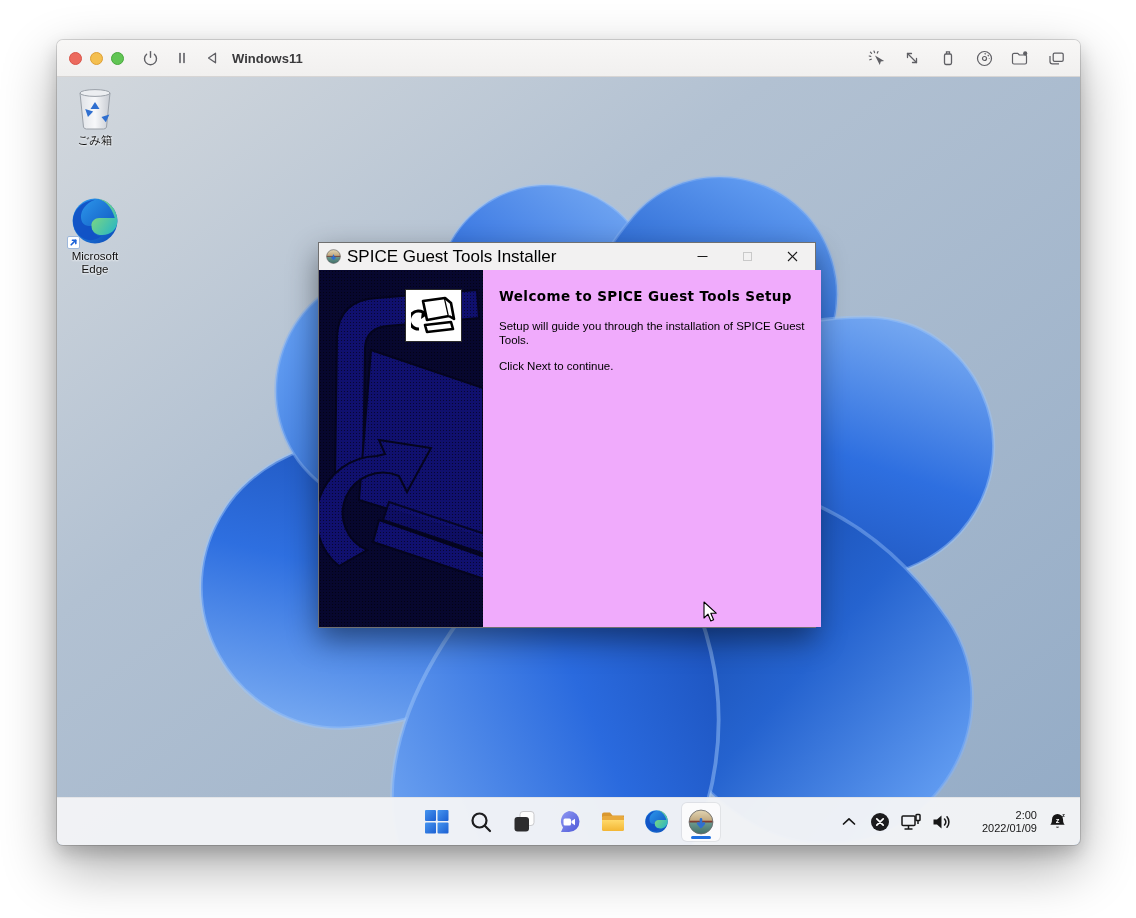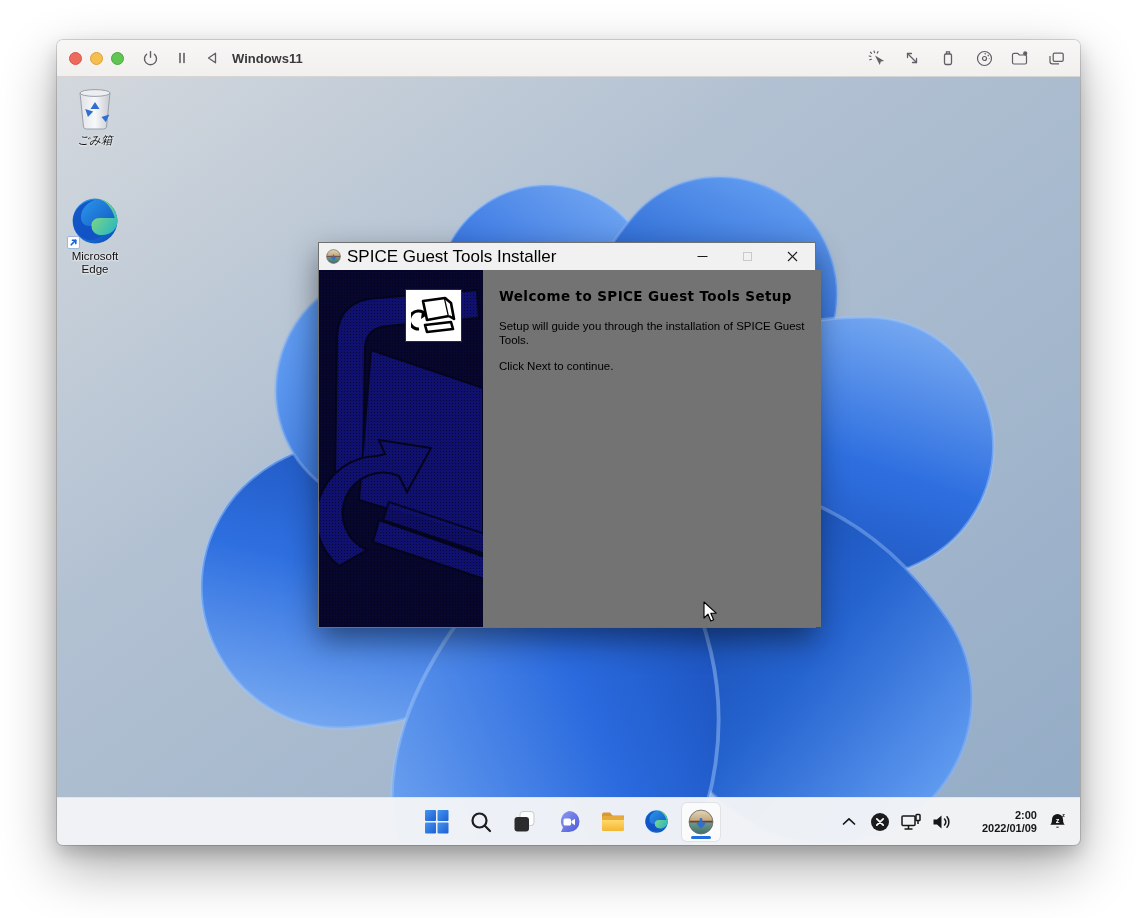--- a/index.html
+++ b/index.html
@@ -43,42 +43,42 @@
   .inst-title{font-size:17px;color:#000;margin-left:6px;}
   .inst-controls{margin-left:auto;display:flex;height:100%;}
   .inst-ctl{width:45px;height:100%;display:flex;align-items:center;justify-content:center;font-size:13px;color:#1a1a1a;}
   .inst-ctl .maxbox{width:9px;height:9px;border:1px solid #c9c9c9;}
   .inst-body{flex:1;display:flex;min-height:0;}
   .nsis-art{position:relative;width:164px;background:#07072e;flex:0 0 auto;overflow:hidden;}
   .nsis-art .dots{position:absolute;inset:0;
     background-image:radial-gradient(rgba(0,0,0,.55) 22%,transparent 24%);background-size:3px 3px;}
   .nsis-badge{position:absolute;left:86px;top:19px;width:57px;height:53px;background:#fff;
     border:1px solid #2a2a2a;display:flex;align-items:center;justify-content:center;}
-  .inst-content{flex:1;background:#737373;padding:16px 16px 0 16px;}
+  .inst-content{flex:1;background:#f0abfc;padding:16px 16px 0 16px;}
   .inst-heading{font-family:"DejaVu Sans","Liberation Sans",sans-serif;font-weight:bold;font-size:13.5px;
     letter-spacing:.4px;color:#000;margin:2px 0 0 0;}
   .inst-text{width:306px;font-size:11.5px;line-height:13.5px;color:#000;margin-top:16px;}
   .inst-text p{margin:0 0 13px 0;}
   .inst-footer{flex:0 0 auto;height:46px;background:#f0f0f0;border-top:1px solid #d6d6d6;
     display:flex;align-items:center;justify-content:flex-end;gap:14px;padding-right:13px;}
   .btn{width:73px;height:23px;font-size:11.5px;color:#000;background:linear-gradient(#fefefe,#f4f4f4);
     border:1px solid #999;border-radius:3px;display:flex;align-items:center;justify-content:center;}
   .btn.focused{border:2px solid #5e9ede;border-radius:4px;background:#fbfdff;}
 
   
   .taskbar{position:absolute;left:0;right:0;bottom:0;height:48px;background:rgba(243,244,246,.97);
     border-top:1px solid rgba(0,0,0,.05);display:flex;align-items:center;}
   .tb-center{position:absolute;left:50%;transform:translateX(-50%);display:flex;gap:6px;align-items:center;}
   .task-icon{width:38px;height:38px;border-radius:5px;display:flex;align-items:center;justify-content:center;position:relative;}
   .task-icon.active{background:#fbfbfc;box-shadow:0 0 0 1px rgba(0,0,0,.06);}
   .task-icon.active .pill{position:absolute;bottom:2px;left:50%;transform:translateX(-50%);
     width:20px;height:3px;border-radius:2px;background:#1f6fe0;}
   .tray{position:absolute;right:0;top:0;height:100%;display:flex;align-items:center;gap:9px;padding-right:12px;color:#161616;}
   .tray-icon{display:flex;align-items:center;justify-content:center;width:22px;height:22px;}
-  .clock{text-align:right;font-size:11px;line-height:13px;color:#161616;margin-left:20px;font-weight:bold;}
+  .clock{text-align:right;font-size:11px;line-height:13px;color:#161616;margin-left:20px;}
 
   
   .cursor{position:absolute;left:646px;top:524px;width:15px;height:22px;z-index:50;pointer-events:none;}
 </style>
 </head>
 <body>
 
 <div class="stage">
   <div class="mac-window">
 
@@ -185,21 +185,21 @@
           <path d="M0,10 C-55,-30 -95,-95 -70,-185 C-52,-248 35,-265 75,-205 C112,-148 70,-45 0,10 Z" transform="rotate(340) scale(1.35)" fill="url(#pgA)" stroke="#9cc3f8" stroke-width="2" stroke-opacity=".45"></path>
           <path d="M0,10 C-55,-30 -95,-95 -70,-185 C-52,-248 35,-265 75,-205 C112,-148 70,-45 0,10 Z" transform="rotate(25) scale(1.45)" fill="url(#pgB)" stroke="#88b4f4" stroke-width="2" stroke-opacity=".45"></path>
           <path d="M0,10 C-55,-30 -95,-95 -70,-185 C-52,-248 35,-265 75,-205 C112,-148 70,-45 0,10 Z" transform="rotate(75) scale(1.6)" fill="url(#pgC)" stroke="#9cc3f8" stroke-width="2" stroke-opacity=".5"></path>
           <path d="M0,10 C-55,-30 -95,-95 -70,-185 C-52,-248 35,-265 75,-205 C112,-148 70,-45 0,10 Z" transform="rotate(130) scale(1.8)" fill="url(#pgB)" stroke="#88b4f4" stroke-width="2" stroke-opacity=".5"></path>
           <path d="M0,10 C-55,-30 -95,-95 -70,-185 C-52,-248 35,-265 75,-205 C112,-148 70,-45 0,10 Z" transform="rotate(190) scale(1.9)" fill="url(#pgA)" stroke="#9cc3f8" stroke-width="2" stroke-opacity=".5"></path>
           <circle r="46" fill="#0d3390"></circle>
           <path d="M-46,4 A46,46 0 0 1 40,-22 C18,-30 -10,-26 -24,-8 C-34,6 -30,26 -14,38 A46,46 0 0 1 -46,4 Z" fill="#2f6fe0"></path>
         </g>
       </svg>
 
-      <div class="desk-icon" style="left:0px;top:8px;font-style:italic;">
+      <div class="desk-icon" style="left:0px;top:8px;">
         <span class="glyph">
           <svg width="40" height="44" viewBox="0 0 40 44">
             <defs>
               <linearGradient id="binG" x1="0" y1="0" x2="1" y2="0">
                 <stop offset="0" stop-color="#dfe2e7"></stop>
                   <stop offset=".5" stop-color="#f7f8fa"></stop>
                   <stop offset="1" stop-color="#c7cbd2"></stop>
               </linearGradient>
             </defs>
             <path d="M5 7 L35 7 L31.5 41 Q31 43 28.5 43 L11.5 43 Q9 43 8.5 41 Z" fill="url(#binG)" stroke="#9aa0a8" stroke-width="1"></path>

